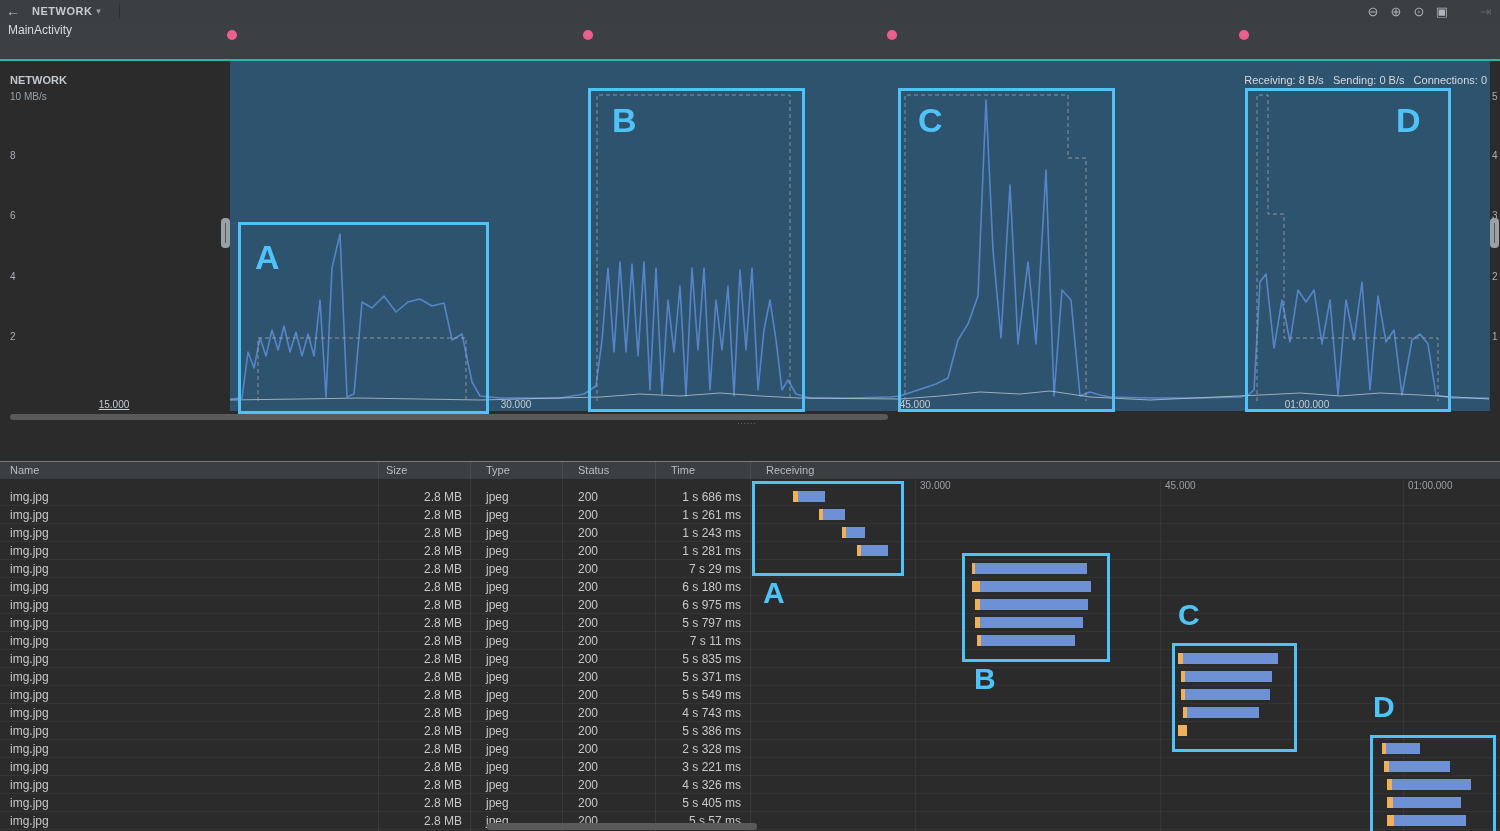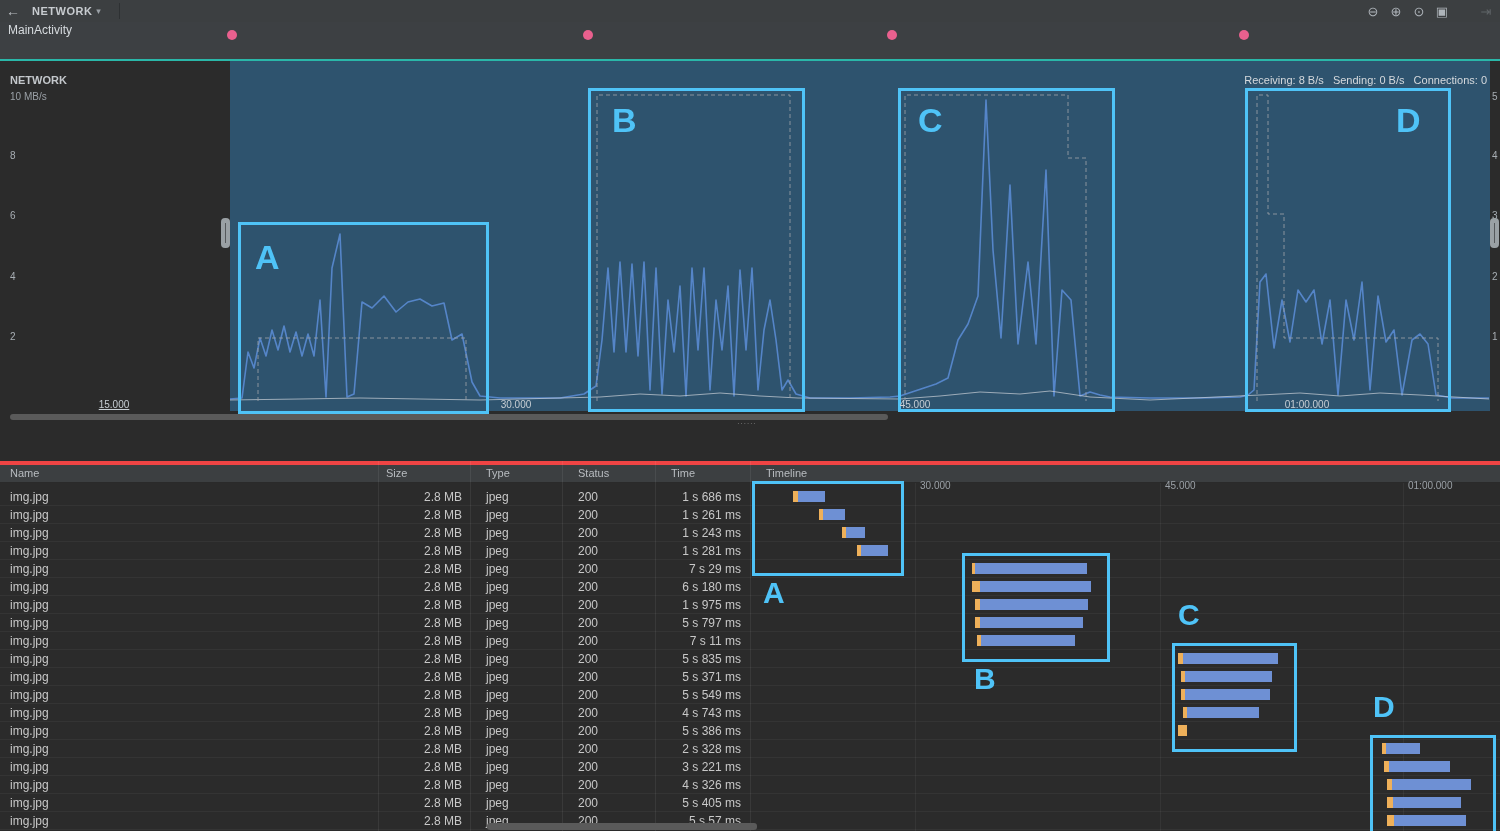--- a/index.html
+++ b/index.html
@@ -49,21 +49,21 @@
   .tabbar{position:absolute;left:0;top:432px;width:1500px;height:29px;background:#313335;border-top:1px solid #242424;}
   .tab{position:absolute;top:0;height:26px;line-height:26px;font-size:12px;padding:0 10px;cursor:pointer;}
   .tab.active{color:#dde1e5;}
   .tab.active:after{content:"";position:absolute;left:0;right:0;bottom:-1px;height:2px;background:#8fa8c0;}
   .tab.inactive{color:#9aa0a6;}
   .range-wrap{position:absolute;right:8px;top:0;height:28px;display:flex;align-items:center;gap:5px;font-size:12px;color:#c6cbd0;}
   .clock-icon{font-size:12px;color:#b2b8be;}
 
   
   .thead{position:absolute;left:0;top:461px;width:1500px;height:17px;background:#3c3f41;
-         border-top:4px solid #ef4444;border-bottom:1px solid #2a2a2a;z-index:2;}
+         border-top:1px solid #ef4444;border-bottom:1px solid #2a2a2a;z-index:2;}
   .th{position:absolute;top:2px;font-size:11px;color:#b8bcc0;}
   .col-sep{position:absolute;top:461px;bottom:0;width:1px;background:rgba(255,255,255,.07);z-index:2;}
   .tl-grid{position:absolute;top:479px;bottom:0;width:1px;background:rgba(255,255,255,.05);z-index:1;}
   .tl-tick{position:absolute;top:480px;font-size:10px;color:#9aa0a6;z-index:2;}
   #table-body{position:absolute;left:0;top:488px;width:1500px;height:343px;}
   .trow{position:absolute;left:0;width:1500px;height:18px;box-sizing:border-box;
         border-bottom:1px solid rgba(255,255,255,.045);font-size:12px;color:#c8c8c8;cursor:default;}
   .cell{position:absolute;top:2px;white-space:nowrap;}
   .name-cell{left:10px;}
   .size-cell{left:378px;width:84px;text-align:right;}
@@ -123,21 +123,21 @@
   <div class="chart-scrollbar"></div>
   <div class="splitter-grip">∙∙∙∙∙∙</div>
 
 
   <div class="thead">
       <div class="th" style="left: 10px;">Name</div>
       <div class="th" style="left: 386px;">Size</div>
       <div class="th" style="left: 486px;">Type</div>
       <div class="th" style="left: 578px;">Status</div>
       <div class="th" style="left: 671px;">Time</div>
-      <div class="th" style="left: 766px;">Timeline</div>
+      <div class="th" style="left: 766px;">Receiving</div>
     </div>
   <div id="table-body">
       <div class="trow" style="top: 0px;">
         <div class="cell name-cell">img.jpg</div>
         <div class="cell size-cell">2.8 MB</div>
         <div class="cell type-cell">jpeg</div>
         <div class="cell status-cell">200</div>
         <div class="cell time-cell">1 s 686 ms</div>
       </div>
       <div class="trow" style="top: 18px;">
@@ -173,21 +173,21 @@
         <div class="cell size-cell">2.8 MB</div>
         <div class="cell type-cell">jpeg</div>
         <div class="cell status-cell">200</div>
         <div class="cell time-cell">6 s 180 ms</div>
       </div>
       <div class="trow" style="top: 108px;">
         <div class="cell name-cell">img.jpg</div>
         <div class="cell size-cell">2.8 MB</div>
         <div class="cell type-cell">jpeg</div>
         <div class="cell status-cell">200</div>
-        <div class="cell time-cell">1 s 975 ms</div>
+        <div class="cell time-cell">6 s 975 ms</div>
       </div>
       <div class="trow" style="top: 126px;">
         <div class="cell name-cell">img.jpg</div>
         <div class="cell size-cell">2.8 MB</div>
         <div class="cell type-cell">jpeg</div>
         <div class="cell status-cell">200</div>
         <div class="cell time-cell">5 s 797 ms</div>
       </div>
       <div class="trow" style="top: 144px;">
         <div class="cell name-cell">img.jpg</div>

